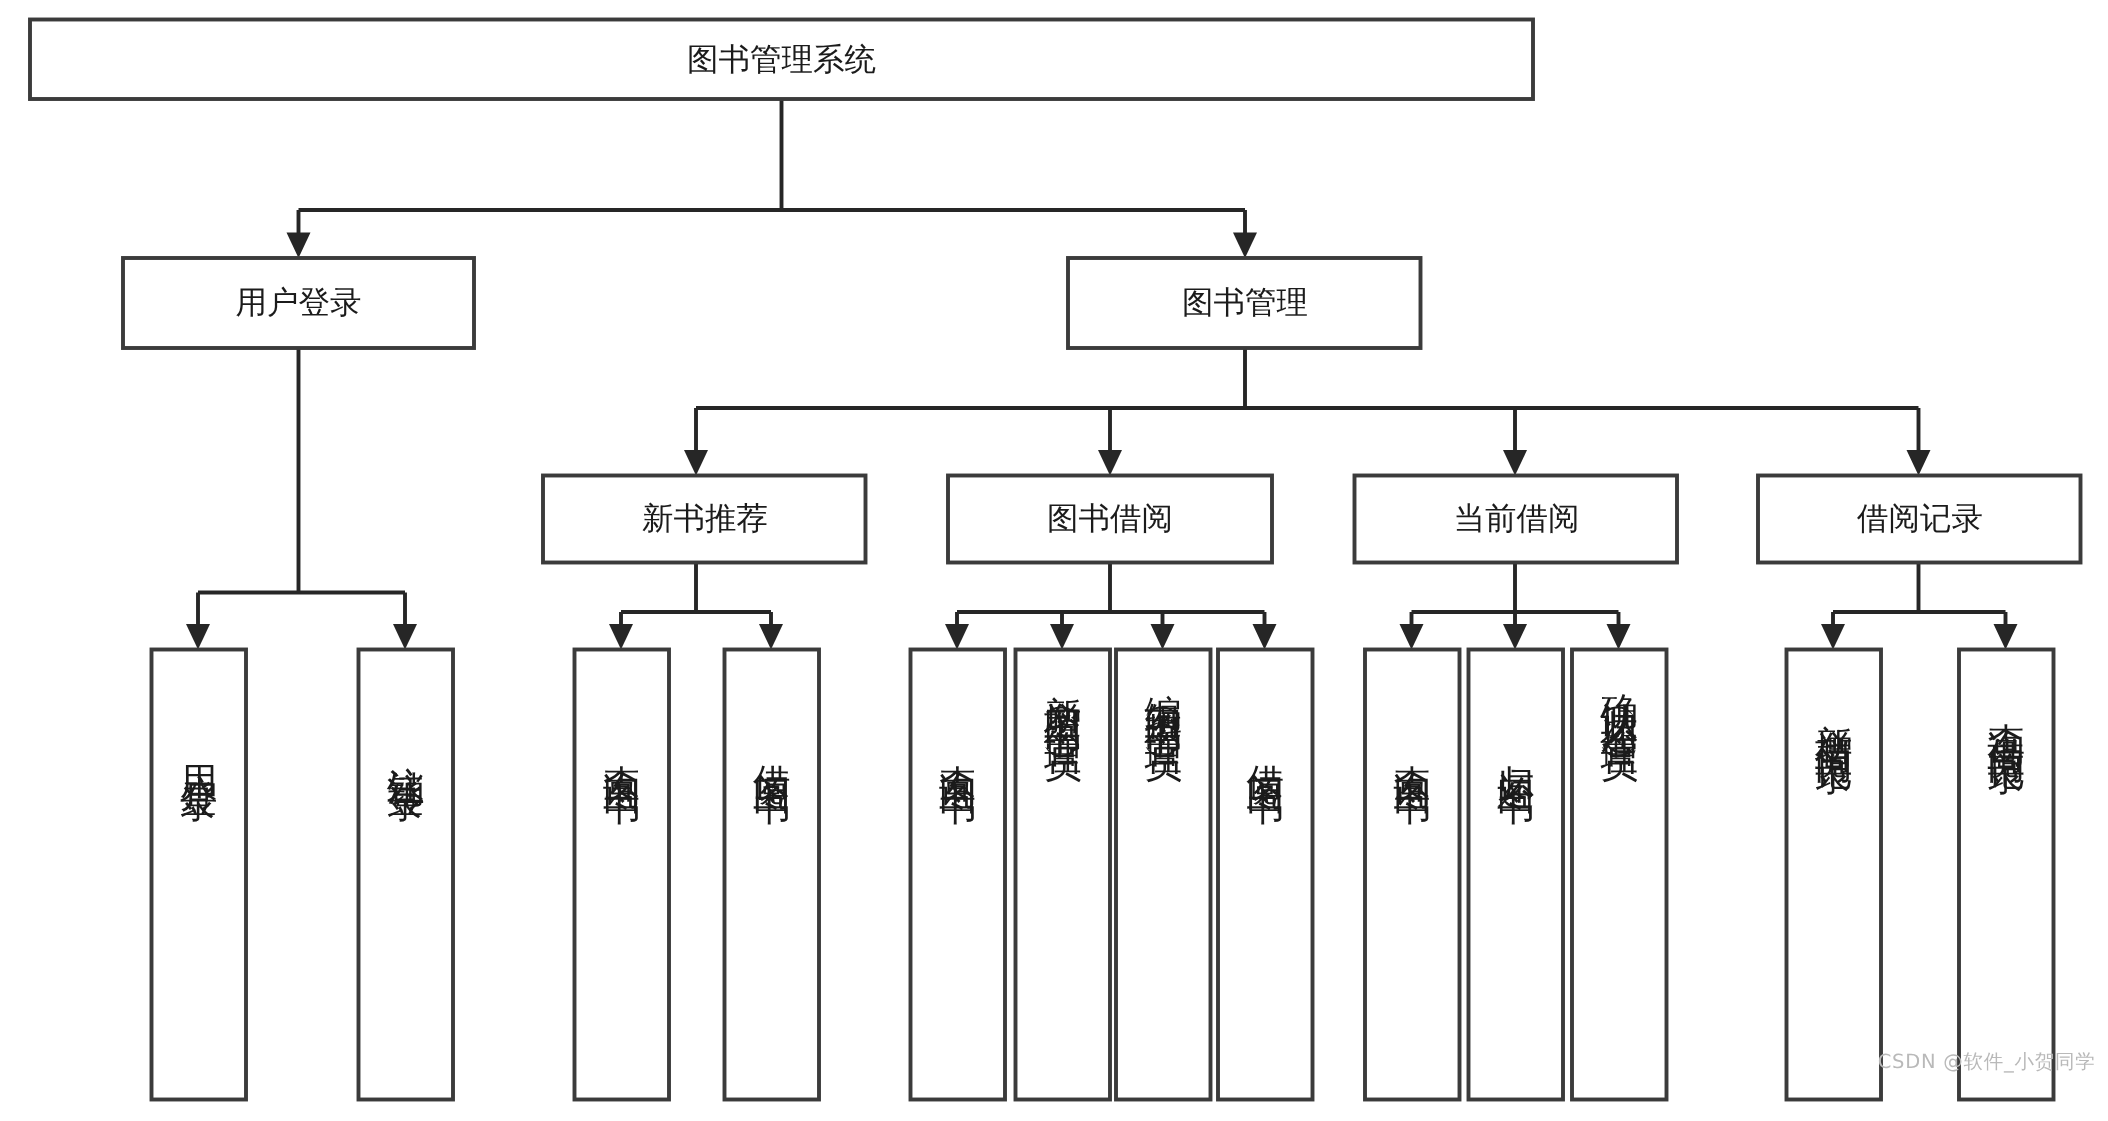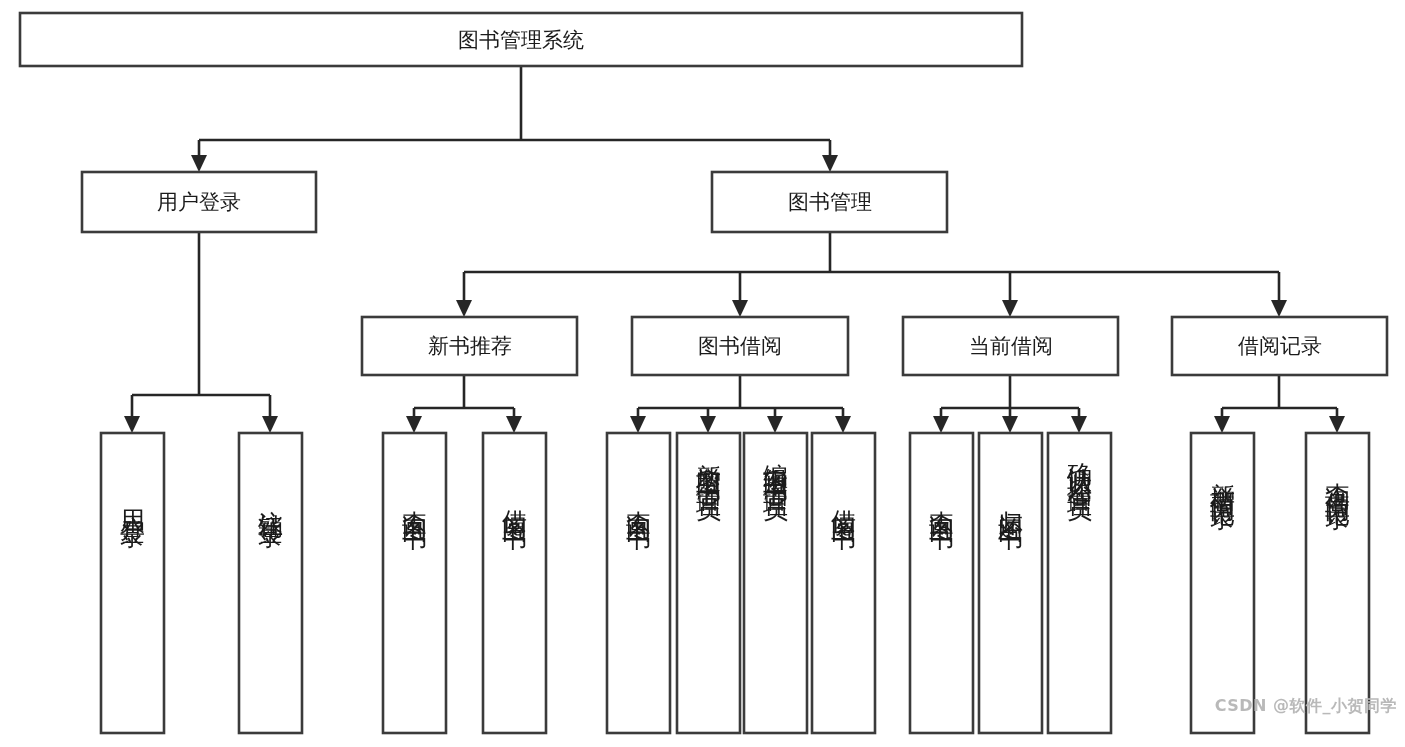--- a/index.html
+++ b/index.html
@@ -66,25 +66,24 @@
     letter-spacing: 5px;
     color: #1b1b1b;
     white-space: nowrap;
     text-align: left;
   }
   .watermark {
     position: absolute;
     right: 8px;
     bottom: 6px;
     font-family: "DejaVu Sans", "Liberation Sans", sans-serif;
-    font-size: 16px;
+    font-size: 13px;
     color: #b9b9b9;
     letter-spacing: 0.5px;
     white-space: nowrap;
-    font-weight: bold;
   }
 </style>
 </head>
 <body>
 
 <div id="diagram-root">
 
   <svg id="tree-svg" viewBox="0 0 1405 747">
     <defs>
       <marker id="arrow" viewBox="0 0 12 14" refX="6" refY="13" markerWidth="12" markerHeight="14" orient="auto-start-reverse" markerUnits="userSpaceOnUse">

